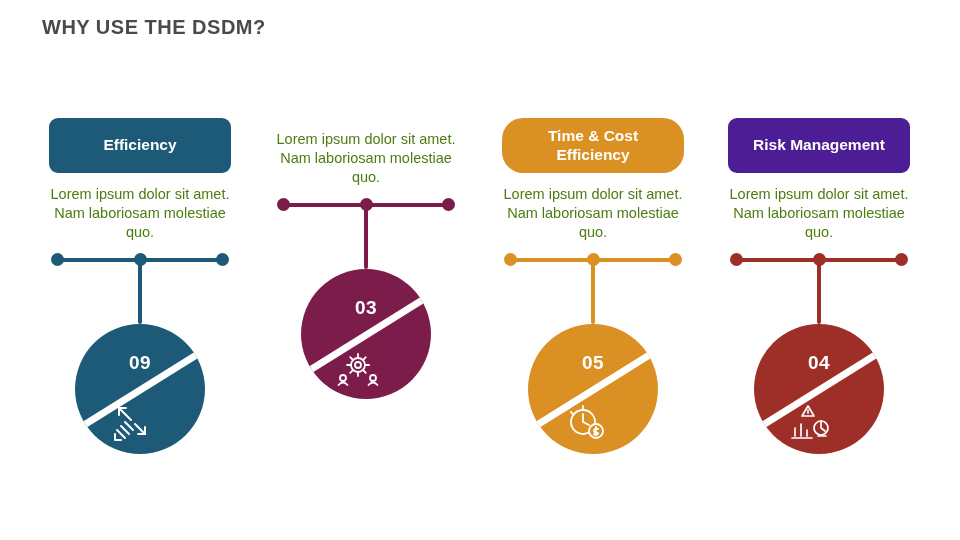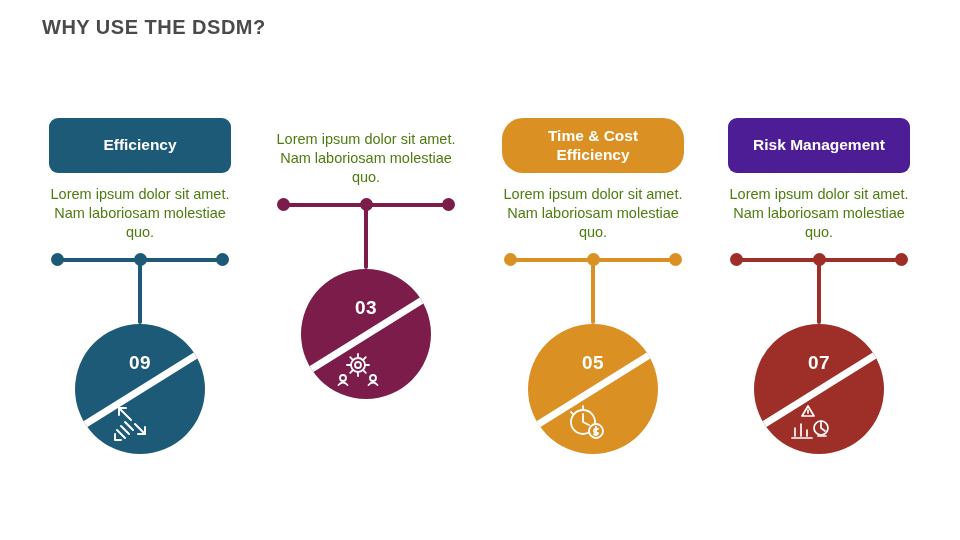--- a/index.html
+++ b/index.html
@@ -238,21 +238,21 @@
     <div class="connector">
       <div class="hbar" style="background: rgb(158, 47, 40);"></div>
       <div class="vbar" style="background: rgb(158, 47, 40);"></div>
       <div class="dot dot-l" style="background: rgb(158, 47, 40);"></div>
       <div class="dot dot-c" style="background: rgb(158, 47, 40);"></div>
       <div class="dot dot-r" style="background: rgb(158, 47, 40);"></div>
     </div>
     <div class="circle-wrap">
       <div class="circle" style="background: rgb(158, 47, 40);">
         <div class="slash"></div>
-        <div class="num">07</div>
+        <div class="num">04</div>
       </div>
       <div class="icon">
         <svg viewBox="0 0 46 42" width="46" height="42" fill="none" stroke="#ffffff" stroke-width="1.7" stroke-linecap="round" stroke-linejoin="round">
           <path d="M20 6 L26 16 L14 16 Z"></path>
           <path d="M20 10 L20 13"></path>
           <path d="M7 36 L7 28"></path>
           <path d="M13 36 L13 24"></path>
           <path d="M19 36 L19 30"></path>
           <path d="M4 38 L24 38"></path>
           <circle cx="33" cy="28" r="7"></circle>

